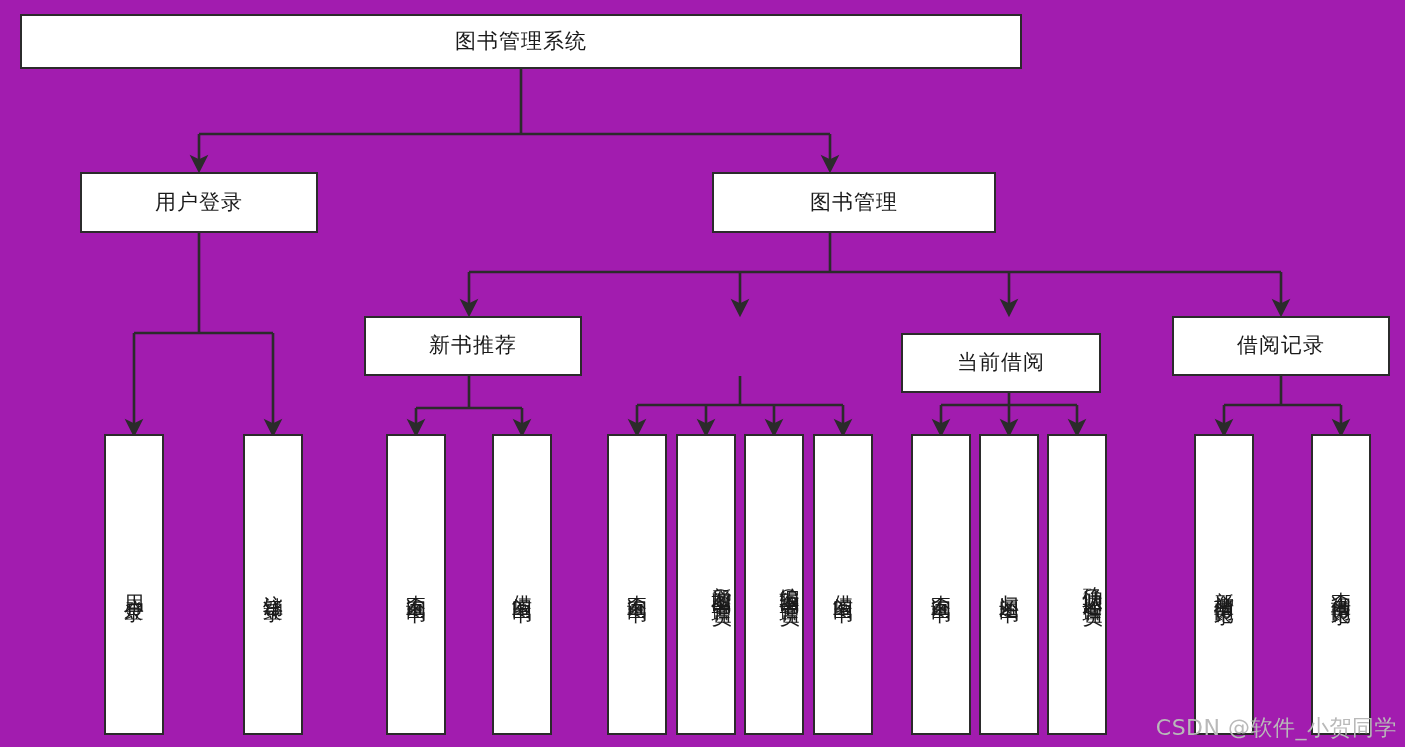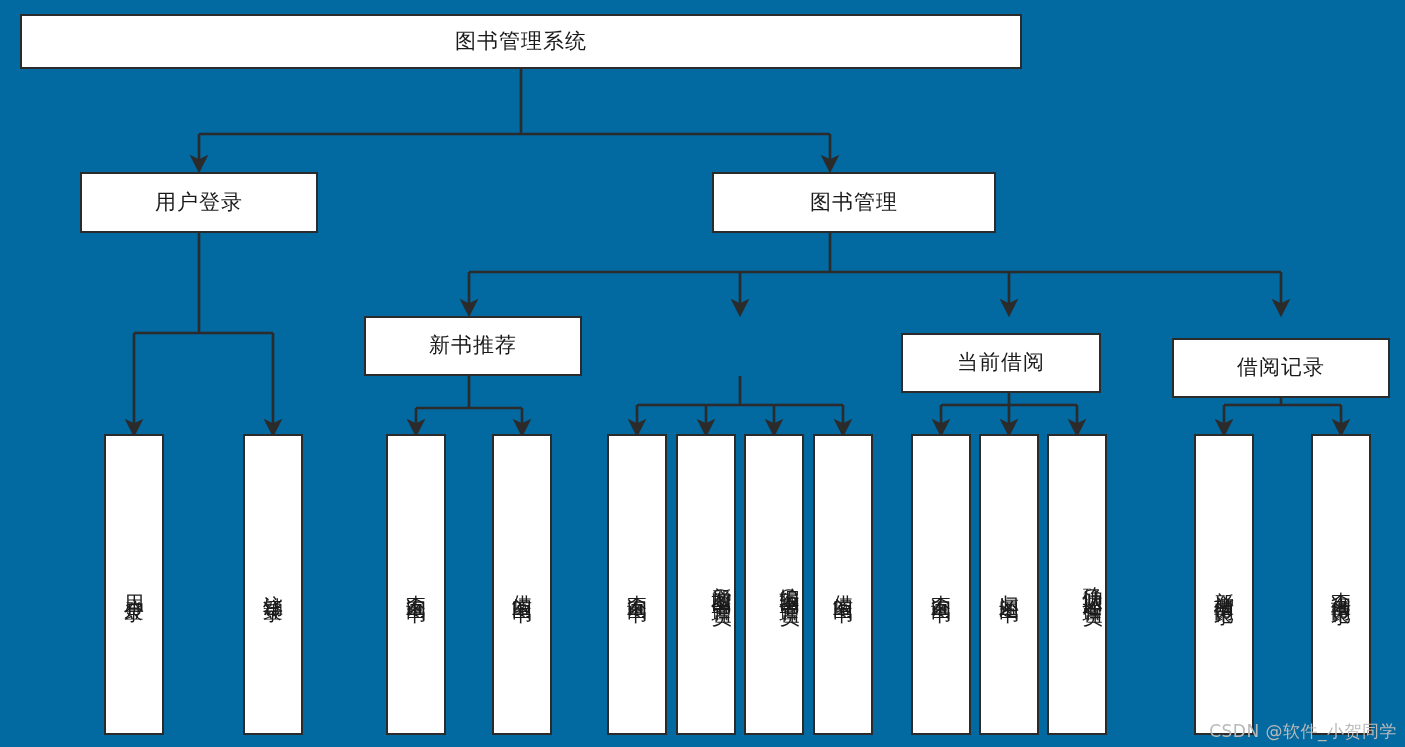--- a/index.html
+++ b/index.html
@@ -4,21 +4,21 @@
 <style>
   html, body {
     margin: 0;
     padding: 0;
     background: #ffffff;
   }
   #canvas {
     position: relative;
     width: 1405px;
     height: 747px;
-    background: #0369a1;
+    background: #a21caf;
     font-family: "DejaVu Sans", "Liberation Sans", sans-serif;
     overflow: hidden;
   }
   #edges {
     position: absolute;
     left: 0;
     top: 0;
     width: 1405px;
     height: 747px;
     pointer-events: none;
@@ -56,21 +56,21 @@
     max-height: 100%;
     text-align: center;
   }
   .node.v-mid {
     align-items: center;
   }
   .watermark {
     position: absolute;
     right: 8px;
     bottom: 4px;
-    font-size: 17px;
+    font-size: 22px;
     color: #b9b9b9;
     letter-spacing: 0.5px;
     z-index: 5;
     white-space: nowrap;
   }
 </style>
 </head>
 <body>
 
 <div id="canvas">
@@ -135,21 +135,21 @@
   <div class="node h" style="left:712px; top:172px; width:284px; height:61px;">
     <span>图书管理</span>
   </div>
 
   <div class="node h" style="left:364px; top:316px; width:218px; height:60px;">
     <span>新书推荐</span>
   </div>
   <div class="node h" style="left:901px; top:333px; width:200px; height:60px;">
     <span>当前借阅</span>
   </div>
-  <div class="node h" style="left:1172px; top:316px; width:218px; height:60px;margin-top:22px;">
+  <div class="node h" style="left:1172px; top:316px; width:218px; height:60px;">
     <span>借阅记录</span>
   </div>
 
   <div class="node v v-mid" style="left:104px; top:434px; width:60px; height:301px;">
     <span class="vtext">用户登录</span>
   </div>
   <div class="node v v-mid" style="left:243px; top:434px; width:60px; height:301px;">
     <span class="vtext">注销登录</span>
   </div>
 

